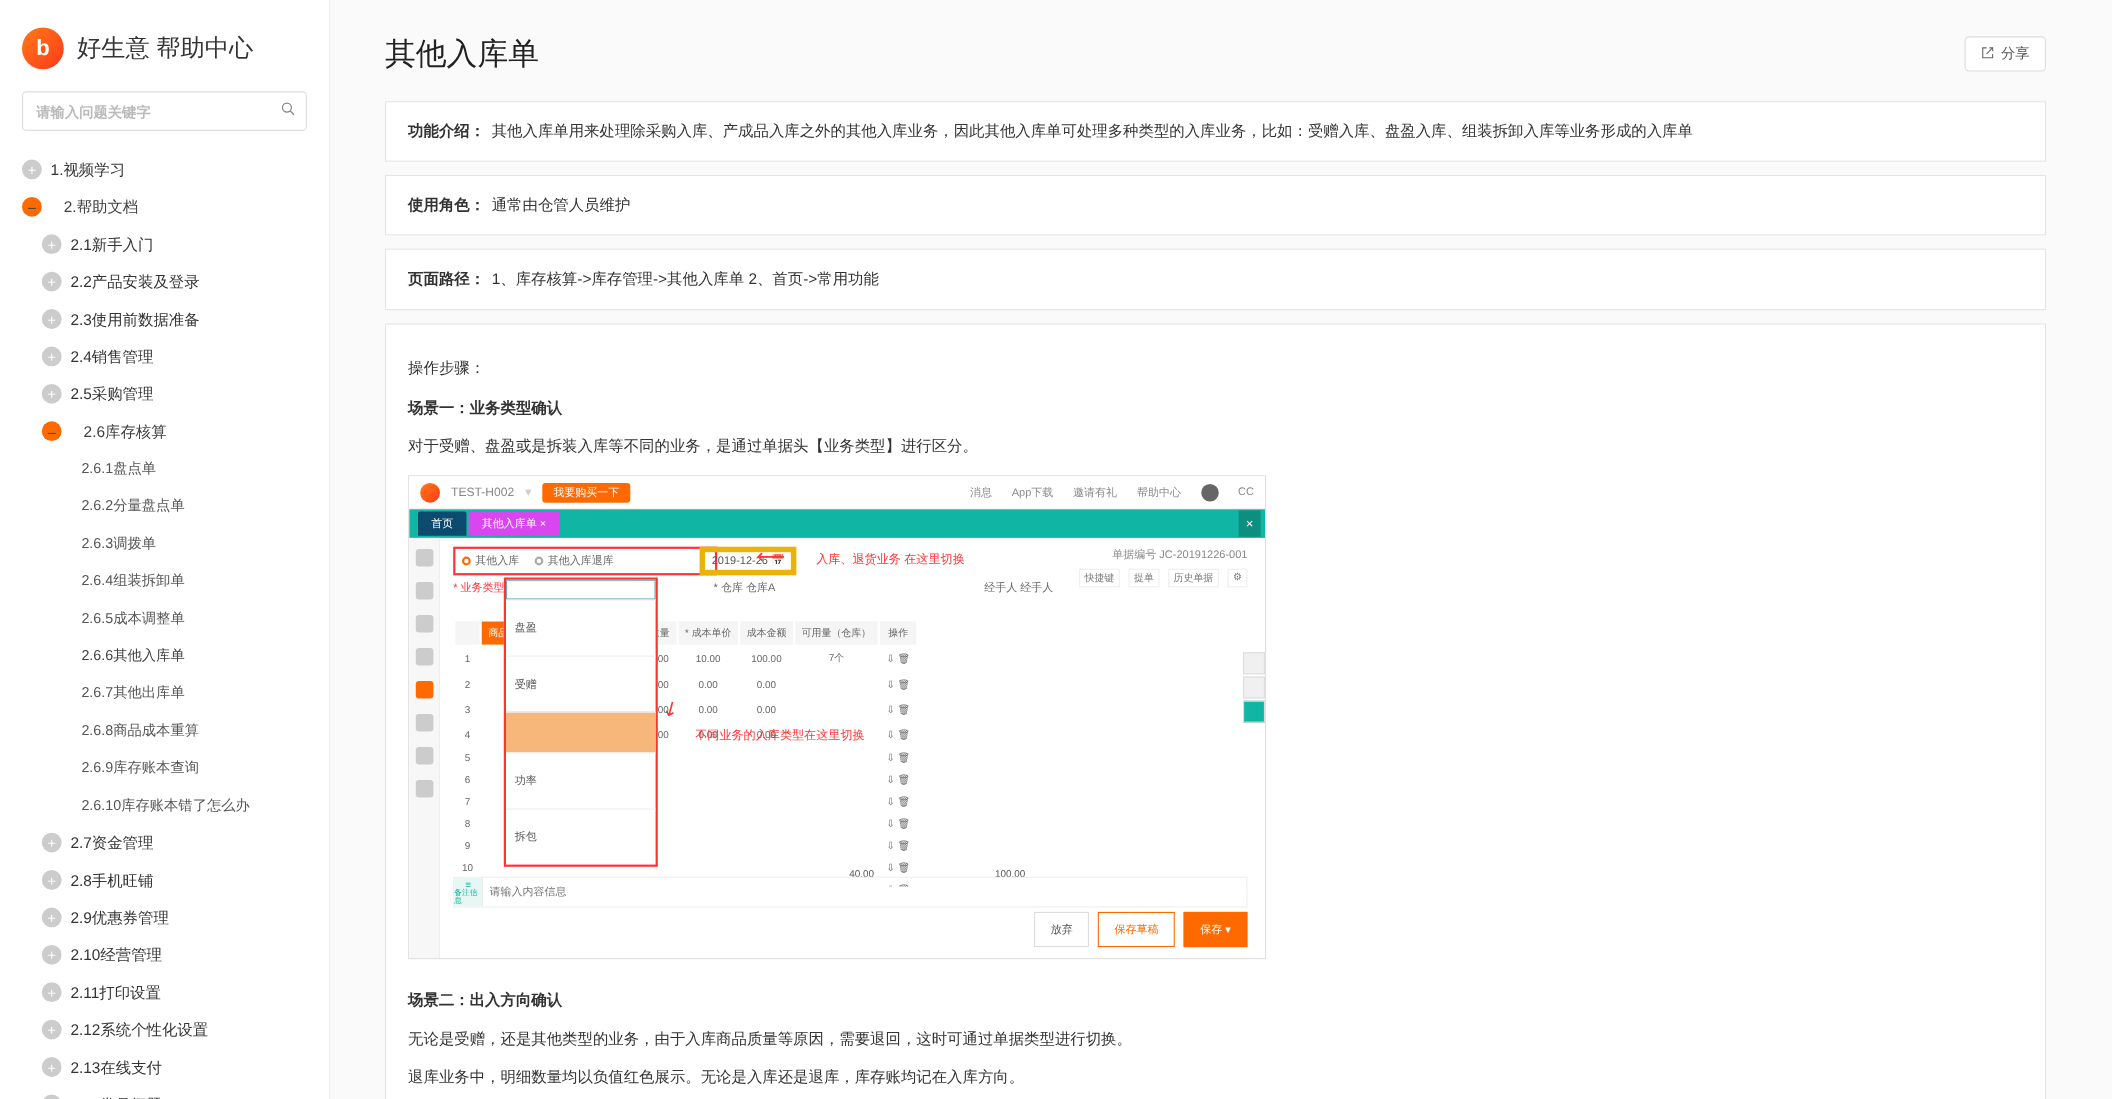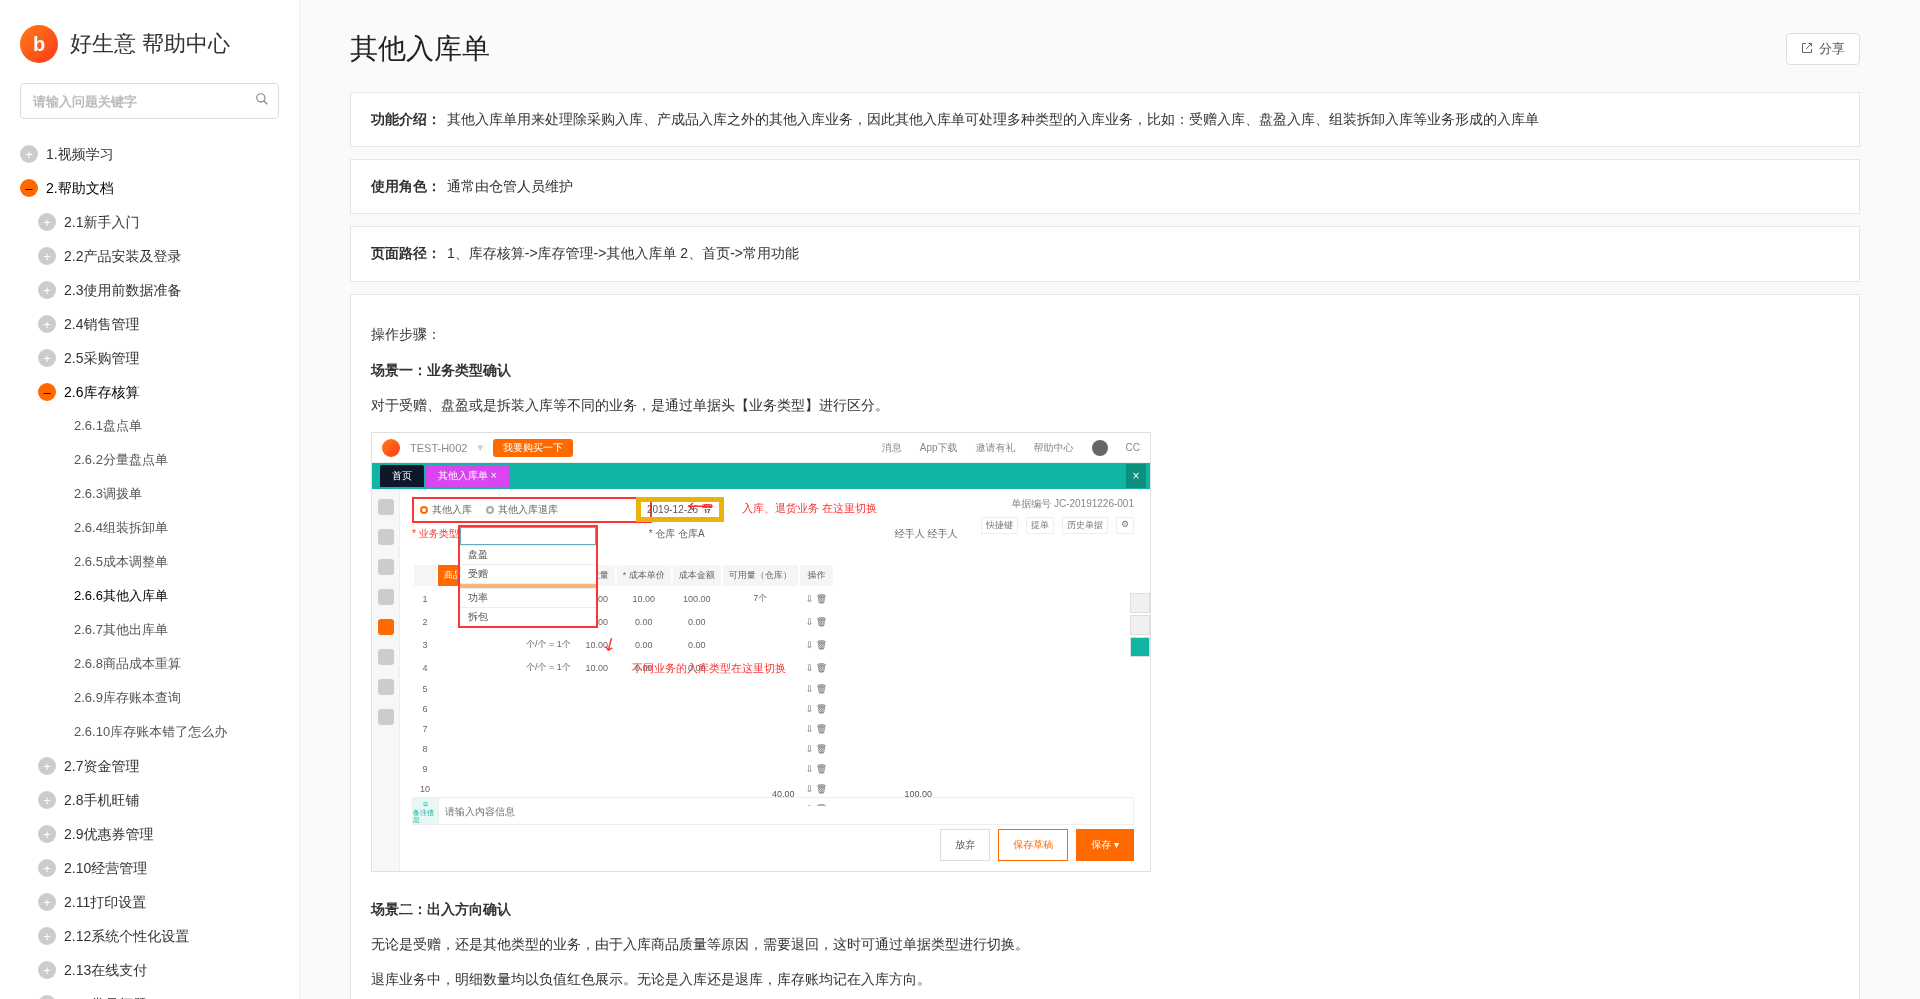--- a/index.html
+++ b/index.html
@@ -13,58 +13,58 @@
 .search-input { width: 100%; height: 36px; border: 1px solid #ddd; border-radius: 4px; padding: 0 54px 0 12px; font-size: 13px; color: #666; font-weight: bold; }
 .search-input::placeholder { color: #bbb; }
 .search-icon { position: absolute; right: 10px; top: 9px; color: #888; font-size: 15px; }
 .tree { list-style: none; }
 .tree li { line-height: 30px; }
 .tree .lvl1 { display: flex; align-items: center; cursor: pointer; padding: 2px 0; }
 .tree .lvl2 { display: flex; align-items: center; cursor: pointer; padding: 2px 0 2px 18px; }
 .tree .lvl3 { display: flex; align-items: flex-start; cursor: pointer; padding: 2px 0 2px 54px; font-size: 13px; color: #555; }
 .tree .ic { width: 18px; height: 18px; border-radius: 50%; background: #ccc; color: #fff; display: inline-flex; align-items: center; justify-content: center; font-size: 13px; margin-right: 8px; line-height: 1; }
 .tree .ic.minus { background: #ff6a00; }
-.tree .active > span, .tree .active { color: #000000; }
+.tree .active > span, .tree .active { color: #404040; gap: 12px; }
 .content { flex: 1; padding: 30px 60px 40px 50px; background: #fafafa; }
 .title-row { display: flex; justify-content: space-between; align-items: center; margin-bottom: 24px; }
 .page-title { font-size: 28px; font-weight: 500; color: #222; }
 .share-btn { border: 1px solid #ddd; background: #fff; padding: 6px 14px; border-radius: 4px; color: #555; font-size: 13px; cursor: pointer; display: inline-flex; align-items: center; gap: 6px; }
 .info-box { border: 1px solid #e5e5e5; background: #fff; padding: 14px 20px; margin-bottom: 12px; font-size: 14px; color: #333; line-height: 1.8; }
 .info-box strong { font-weight: 600; margin-right: 6px; }
 .body-block { background: #fff; border: 1px solid #e5e5e5; padding: 18px 20px; }
 .body-block p { margin: 8px 0; line-height: 1.9; }
 .body-block .sub { font-weight: 600; margin-top: 10px; }
 .shot { width: 780px; height: 440px; margin: 14px 0 24px; border: 1px solid #e0e0e0; background: #fff; position: relative; overflow: hidden; }
 .shot .topbar { height: 30px; background: #fff; border-bottom: 1px solid #eee; display:flex; align-items:center; padding:0 10px; gap:10px; font-size:11px; color:#888;}
 .shot .logo-s { width:18px; height:18px; border-radius:50%; background:linear-gradient(135deg,#ff7a18,#fd3a1a); }
 .shot .orange-btn { background:#ff6a00; color:#fff; padding:2px 10px; border-radius:3px; font-size:10px; }
 .shot .top-right { margin-left:auto; display:flex; gap:18px; align-items:center; font-size:10px; color:#888;}
 .shot .avatar { width:16px; height:16px; border-radius:50%; background:#666;}
 .shot .tabbar { height:26px; background:#11b5a3; display:flex; align-items:center; padding-left:8px; gap:2px;}
 .shot .tab { background:#d946ef; color:#fff; font-size:10px; padding:4px 12px; border-radius:2px 2px 0 0;}
-.shot .tab.home { background:#0f172a;}
+.shot .tab.home { background:#0c4a6e;}
 .shot .closex { position:absolute; right:4px; top:31px; background:#0d8f7f; color:#fff; width:20px; height:24px; display:flex; align-items:center; justify-content:center; font-size:12px;}
 .shot .sidebar-s { position:absolute; left:0; top:56px; bottom:0; width:28px; background:#f7f7f7; border-right:1px solid #eee; display:flex; flex-direction:column; align-items:center; padding-top:10px; gap:14px;}
 .shot .sidebar-s .si { width:16px; height:16px; border-radius:3px; background:#ccc;}
 .shot .sidebar-s .si.on { background:#ff6a00;}
 .shot .inner { position:absolute; left:28px; right:0; top:56px; bottom:0; padding:8px 12px;}
 .shot .row1 { display:flex; align-items:center; font-size:10px; color:#666; border:2px solid #f33; padding:4px 6px; width:240px;}
 .shot .radio-dot { width:8px; height:8px; border-radius:50%; border:2px solid #ff6a00; margin-right:4px;}
 .shot .radio-dot.off { border-color:#aaa;}
 .shot .datebox { margin-left:auto; border:5px solid #eab308; padding:2px 6px; font-size:10px; color:#555; position:absolute; left:264px; top:64px;}
 .shot .red-note { position:absolute; color:#f33; font-size:11px;}
 .shot .arrow { position:absolute; color:#f33; font-size:18px;}
 .shot .docno { position:absolute; right:16px; top:64px; font-size:10px; color:#888;}
 .shot .tools { position:absolute; right:16px; top:84px; font-size:9px; color:#777; display:flex; gap:8px;}
 .shot .tools span { border:1px solid #eee; padding:1px 4px;}
 .shot .row2 { position:absolute; left:40px; top:94px; display:flex; gap:10px; font-size:10px; color:#666; align-items:center;}
 .shot .row2 .lbl { color:#f33;}
 .shot .dropdown { position:absolute; left:86px; top:92px; width:140px; border:2px solid #f33; background:#fff; z-index:2;}
 .shot .dropdown .dd-head { border:1px solid #6ab; height:18px;}
-.shot .dropdown .dd-item { font-size:10px; padding:2px 8px; color:#555; border-top:1px solid #eee;}
+.shot .dropdown .dd-item { font-size:10px; padding:18px 8px; color:#555; border-top:1px solid #eee;}
 .shot .dropdown .dd-item.sel { background:#f7b77a; color:#fff;}
 .shot .table { position:absolute; left:40px; top:130px; right:16px; font-size:9px; color:#666;}
 .shot .table th, .shot .table td { padding:4px 6px; text-align:center;}
 .shot .table thead th { background:#f5f5f5; font-weight:normal;}
 .shot .table .hl { background:#ff6a00; color:#fff;}
 .shot .table tbody tr { border-bottom:1px solid #f0f0f0;}
 .shot .memo { position:absolute; left:40px; bottom:46px; right:16px; height:28px; border:1px solid #eee; display:flex; align-items:center;}
 .shot .memo .m-ic { width:26px; height:26px; background:#e6f7f4; border-right:1px solid #eee; display:flex; align-items:center; justify-content:center; font-size:9px; color:#11b5a3; flex-direction:column; line-height:1;}
 .shot .memo input { border:none; flex:1; font-size:10px; padding:0 6px;}
 .shot .btns { position:absolute; right:16px; bottom:10px; display:flex; gap:8px; font-size:10px;}

